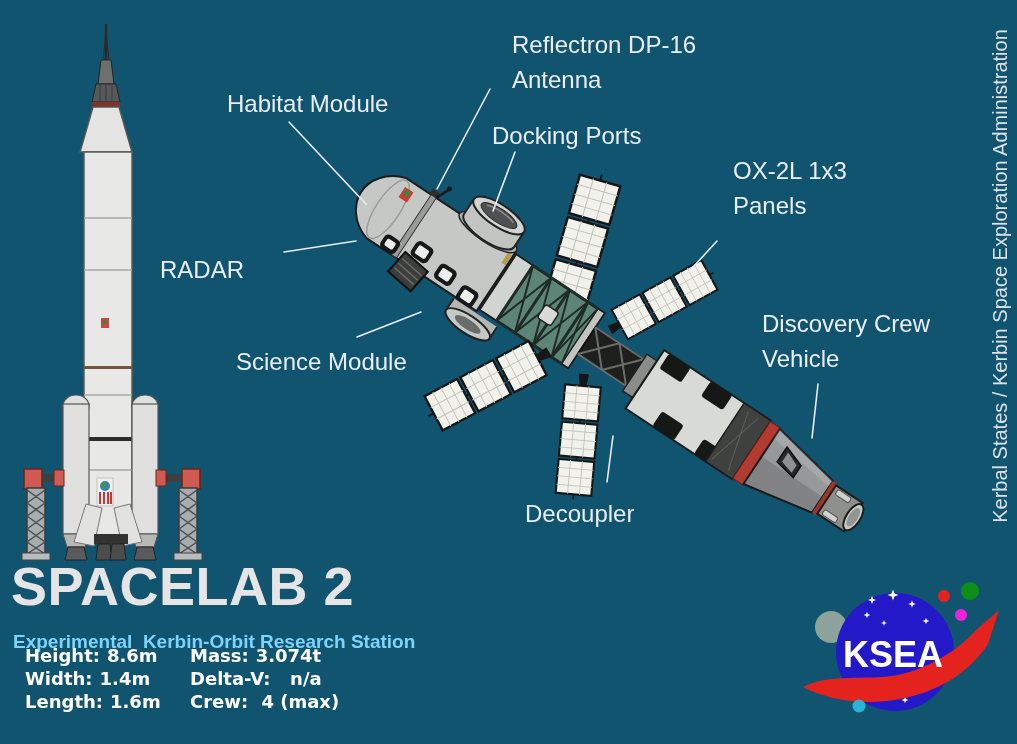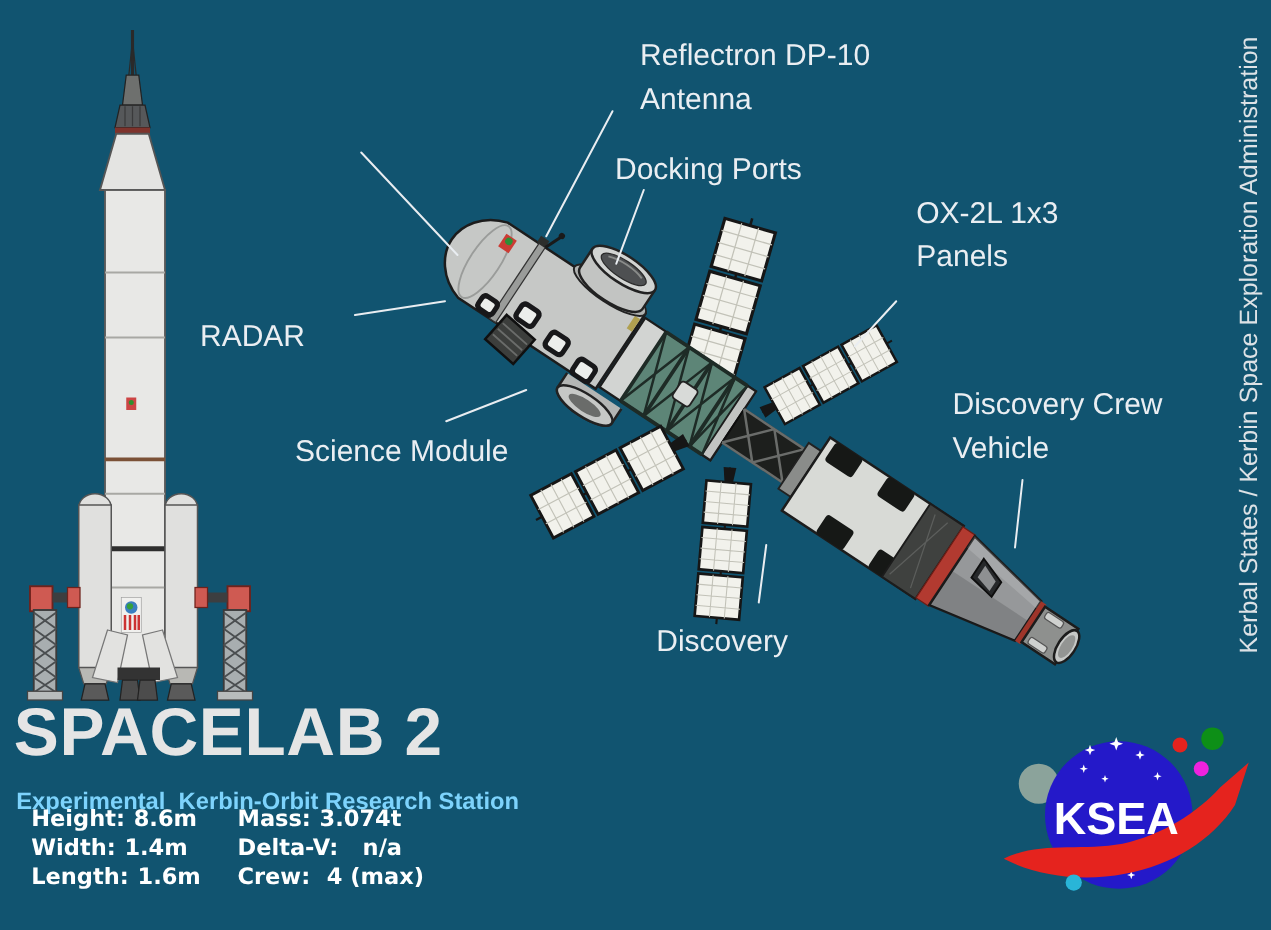--- a/index.html
+++ b/index.html
@@ -239,43 +239,46 @@
       </g>
       <path d="M803 687 C828 700 864 706 900 699 C938 692 970 672 988 644 L999 610 L976 630 C958 650 930 668 898 675 C864 681 830 673 803 687 Z" fill="#e5231e"></path>
       <text x="893" y="667" text-anchor="middle" font-family="Liberation Sans, sans-serif" font-weight="bold" font-size="36" fill="#ffffff">KSEA</text>
       <circle cx="944" cy="596" r="6" fill="#e5231e"></circle>
       <circle cx="970" cy="591" r="9" fill="#0d8f17"></circle>
       <circle cx="961" cy="615" r="6" fill="#ee22dd"></circle>
       <circle cx="859" cy="706" r="6.5" fill="#29b5d8"></circle>
     </g>
   </svg>
 
+  <div class="callout" style="left:227px;top:86px">
+    <div>Habitat Module</div>
+  </div>
   <div class="callout" style="left:512px;top:27px">
-    <div>Reflectron DP-10</div>
+    <div>Reflectron DP-16</div>
     <div>Antenna</div>
   </div>
   <div class="callout" style="left:492px;top:118px">
     <div>Docking Ports</div>
   </div>
   <div class="callout" style="left:733px;top:153px">
     <div>OX-2L 1x3</div>
     <div>Panels</div>
   </div>
   <div class="callout" style="left:762px;top:306px">
     <div>Discovery Crew</div>
     <div>Vehicle</div>
   </div>
   <div class="callout" style="left:160px;top:252px">
     <div>RADAR</div>
   </div>
   <div class="callout" style="left:236px;top:344px">
     <div>Science Module</div>
   </div>
   <div class="callout" style="left:525px;top:496px">
-    <div>Discovery</div>
+    <div>Decoupler</div>
   </div>
 
   <div class="title">SPACELAB 2</div>
   <div class="subtitle">Experimental  Kerbin-Orbit Research Station</div>
 
   <div class="stats-col stats-col-left">
     <div class="stat-row">
       <span class="stat-label">Height:</span><span class="stat-value">8.6m</span>
     </div>
     <div class="stat-row">

